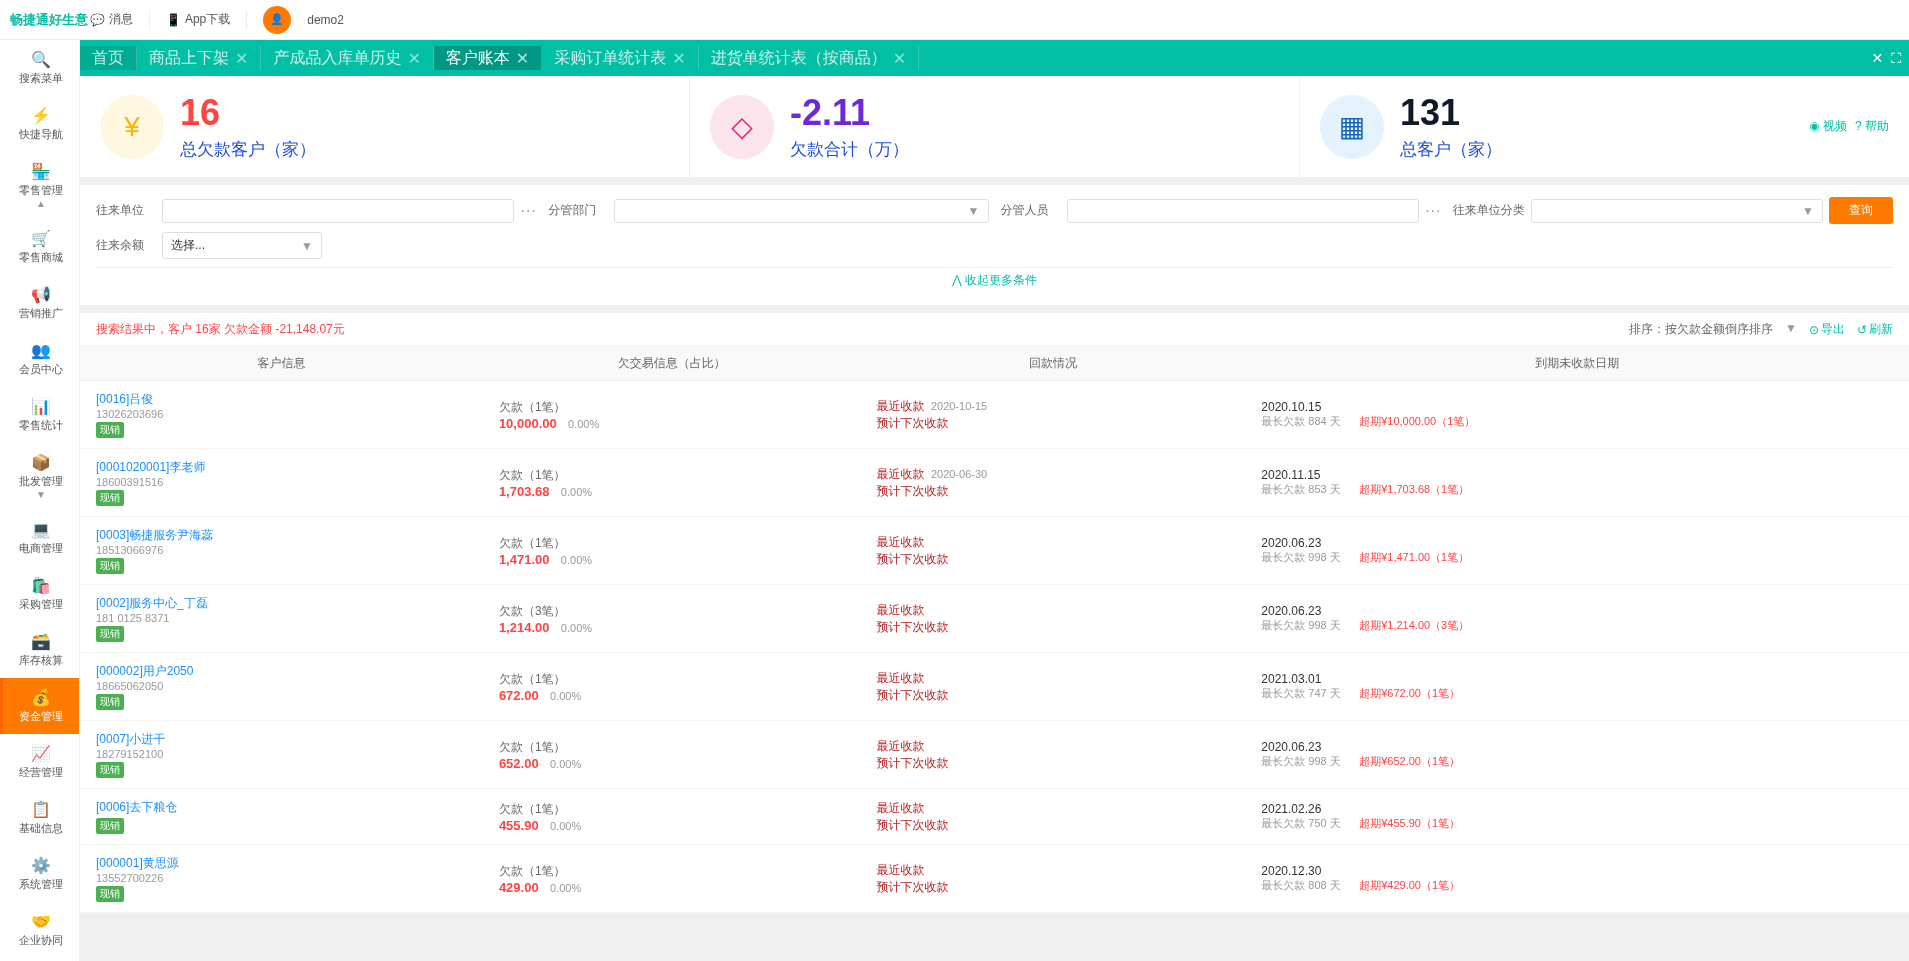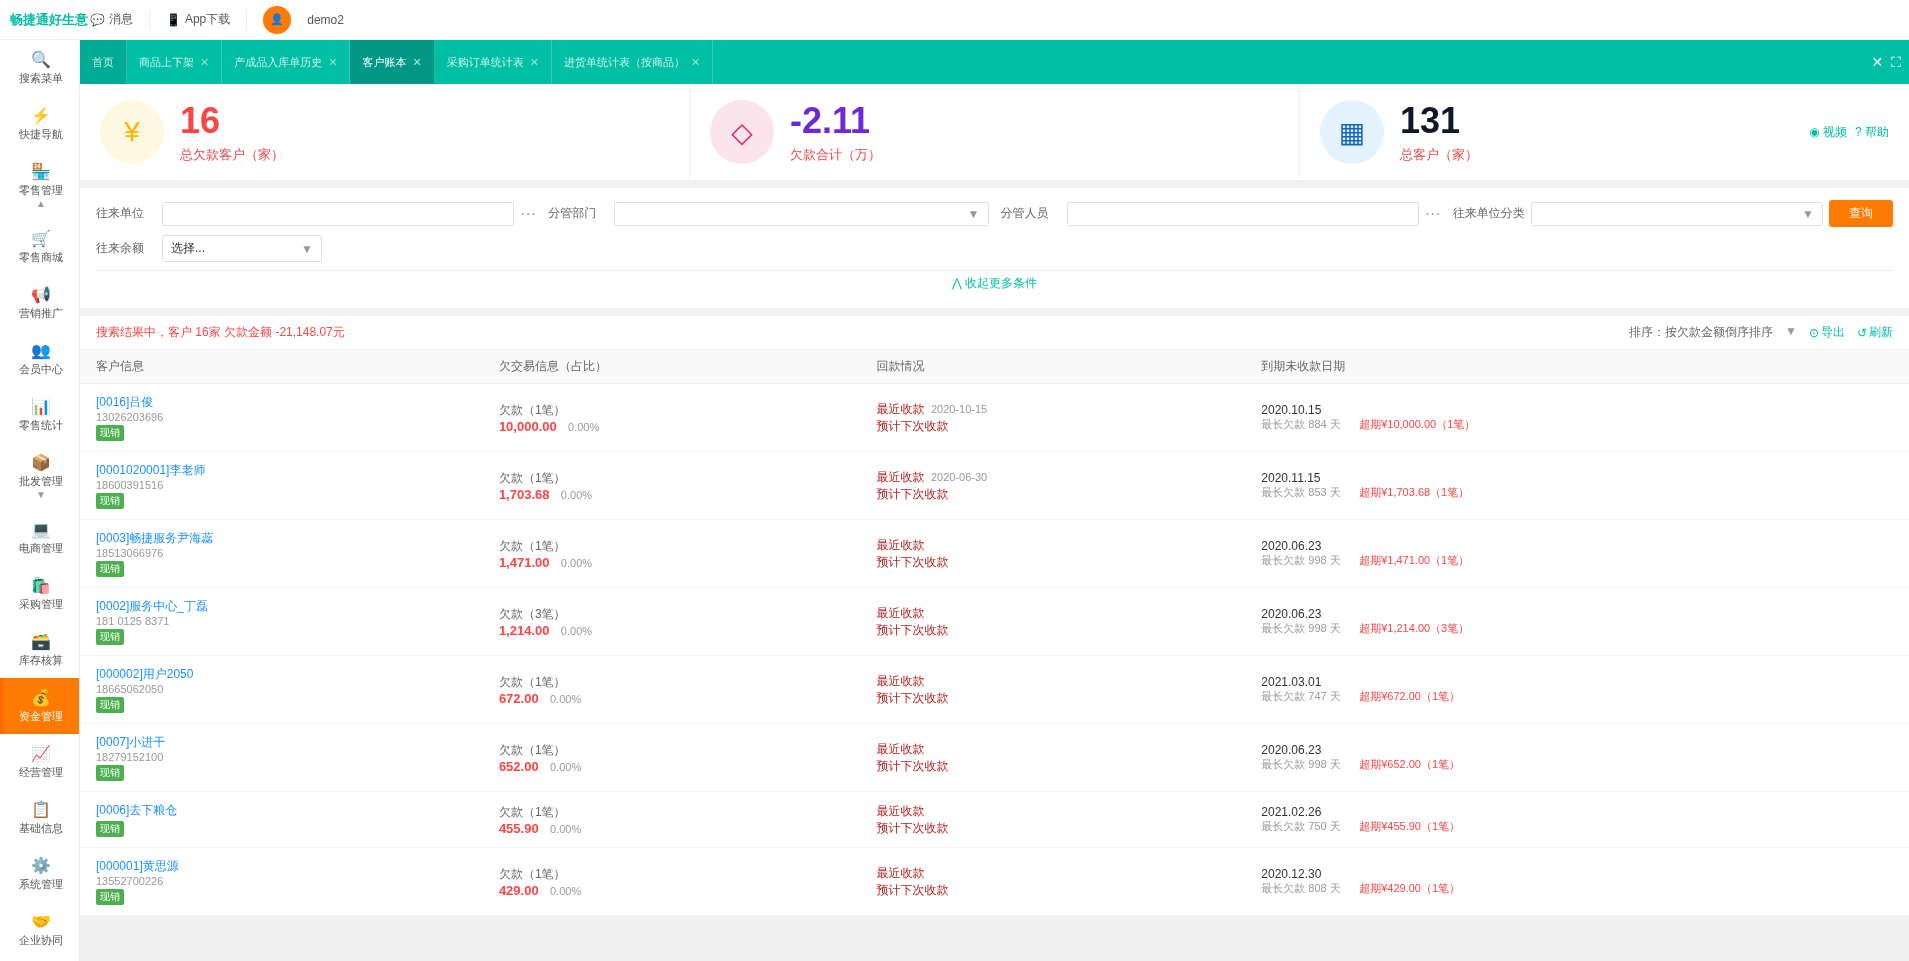--- a/index.html
+++ b/index.html
@@ -19,41 +19,41 @@
     .sidebar { width: 80px; background: #fff; border-right: 1px solid #eee; display: flex; flex-direction: column; overflow-y: auto; }
     .sidebar-item { padding: 10px 4px; text-align: center; cursor: pointer; font-size: 11px; color: #555; border-left: 3px solid transparent; }
     .sidebar-item.active { background: #ff7a00; color: #fff; border-left: 3px solid #ff6600; }
     .sidebar-item .icon { font-size: 16px; margin-bottom: 2px; }
 
     
     .content-area { flex: 1; display: flex; flex-direction: column; overflow: hidden; }
 
     
     .tabs-bar { display: flex; align-items: center; background: #00bfa5; min-height: 36px; }
-    .tab { display: flex; align-items: center; padding: 0 12px; height: 44px; color: rgba(255,255,255,0.8); cursor: pointer; font-size: 11px; white-space: nowrap; border-right: 1px solid rgba(255,255,255,0.2); }
+    .tab { display: flex; align-items: center; padding: 0 12px; height: 24px; color: rgba(255,255,255,0.8); cursor: pointer; font-size: 16px; white-space: nowrap; border-right: 1px solid rgba(255,255,255,0.2); }
     .tab.active { background: rgba(0,0,0,0.2); color: #fff; }
     .tab .close { margin-left: 6px; opacity: 0.7; }
     .tab.home { background: rgba(0,0,0,0.1); }
     .tabs-actions { margin-left: auto; display: flex; align-items: center; padding: 0 8px; gap: 8px; color: #fff; }
 
     
     .page-content { flex: 1; overflow-y: auto; background: #f0f0f0; }
 
     
     .summary-cards { display: flex; background: #fff; margin-bottom: 8px; }
     .summary-card { flex: 1; display: flex; align-items: center; padding: 16px 20px; border-right: 1px solid #f0f0f0; gap: 16px; }
     .summary-card:last-child { border-right: none; }
     .card-icon { width: 64px; height: 64px; border-radius: 50%; display: flex; align-items: center; justify-content: center; font-size: 28px; }
     .card-icon.yellow { background: #fff8e1; color: #ffb300; }
     .card-icon.pink { background: #fce4ec; color: #e91e63; }
     .card-icon.blue { background: #e3f2fd; color: #1565c0; }
     .card-info .value { font-size: 36px; font-weight: bold; color: #ff4444; }
     .card-info .value.negative { color: #6d28d9; }
     .card-info .value.dark { color: #0f172a; font-weight: 900; }
-    .card-info .label { font-size: 13px; color: #ef4444; margin-top: 4px; }
+    .card-info .label { font-size: 17px; color: #1d4ed8; margin-top: 4px; }
     .card-actions { margin-left: auto; display: flex; gap: 8px; font-size: 12px; color: #999; }
 
     
     .filter-area { background: #fff; padding: 12px 16px; margin-bottom: 8px; }
     .filter-row { display: flex; align-items: center; gap: 12px; margin-bottom: 8px; }
     .filter-item { display: flex; align-items: center; gap: 6px; flex: 1; }
     .filter-label { color: #666; font-size: 12px; white-space: nowrap; min-width: 60px; }
     .filter-input { flex: 1; border: 1px solid #ddd; border-radius: 3px; padding: 4px 8px; font-size: 12px; color: #333; background: #fff; }
     .filter-select { flex: 1; border: 1px solid #ddd; border-radius: 3px; padding: 4px 8px; font-size: 12px; color: #333; background: #fff; display: flex; align-items: center; justify-content: space-between; cursor: pointer; }
     .filter-select .arrow { color: #999; }
@@ -66,21 +66,21 @@
     .table-toolbar .result-info { flex: 1; }
     .table-toolbar .result-info span { color: #ff4444; }
     .toolbar-right { display: flex; align-items: flex-start; gap: 12px; }
     .sort-label { color: #666; }
     .export-btn { color: #00bfa5; cursor: pointer; display: flex; align-items: center; gap: 2px; }
     .refresh-btn { color: #00bfa5; cursor: pointer; display: flex; align-items: center; gap: 2px; }
 
     
     .data-table { width: 100%; border-collapse: collapse; }
     .data-table thead tr { background: #f9f9f9; border-bottom: 1px solid #eee; }
-    .data-table thead th { padding: 8px 16px; text-align: left; font-size: 12px; color: #666; font-weight: normal; }
+    .data-table thead th { padding: 8px 16px; text-align: center; font-size: 12px; color: #666; font-weight: normal; }
     .data-table tbody tr { border-bottom: 1px solid #f5f5f5; }
     .data-table tbody td { padding: 10px 16px; font-size: 12px; vertical-align: middle; }
 
     .customer-name { color: #1890ff; cursor: pointer; font-size: 12px; }
     .customer-phone { color: #999; font-size: 11px; }
     .customer-tag { display: inline-block; background: #4caf50; color: #fff; font-size: 10px; padding: 1px 4px; border-radius: 2px; margin-top: 2px; }
 
     .debt-count { color: #666; font-size: 12px; }
     .debt-amount { color: #ff4444; font-size: 13px; font-weight: bold; cursor: pointer; }
     .debt-percent { color: #999; font-size: 11px; margin-left: 8px; }

